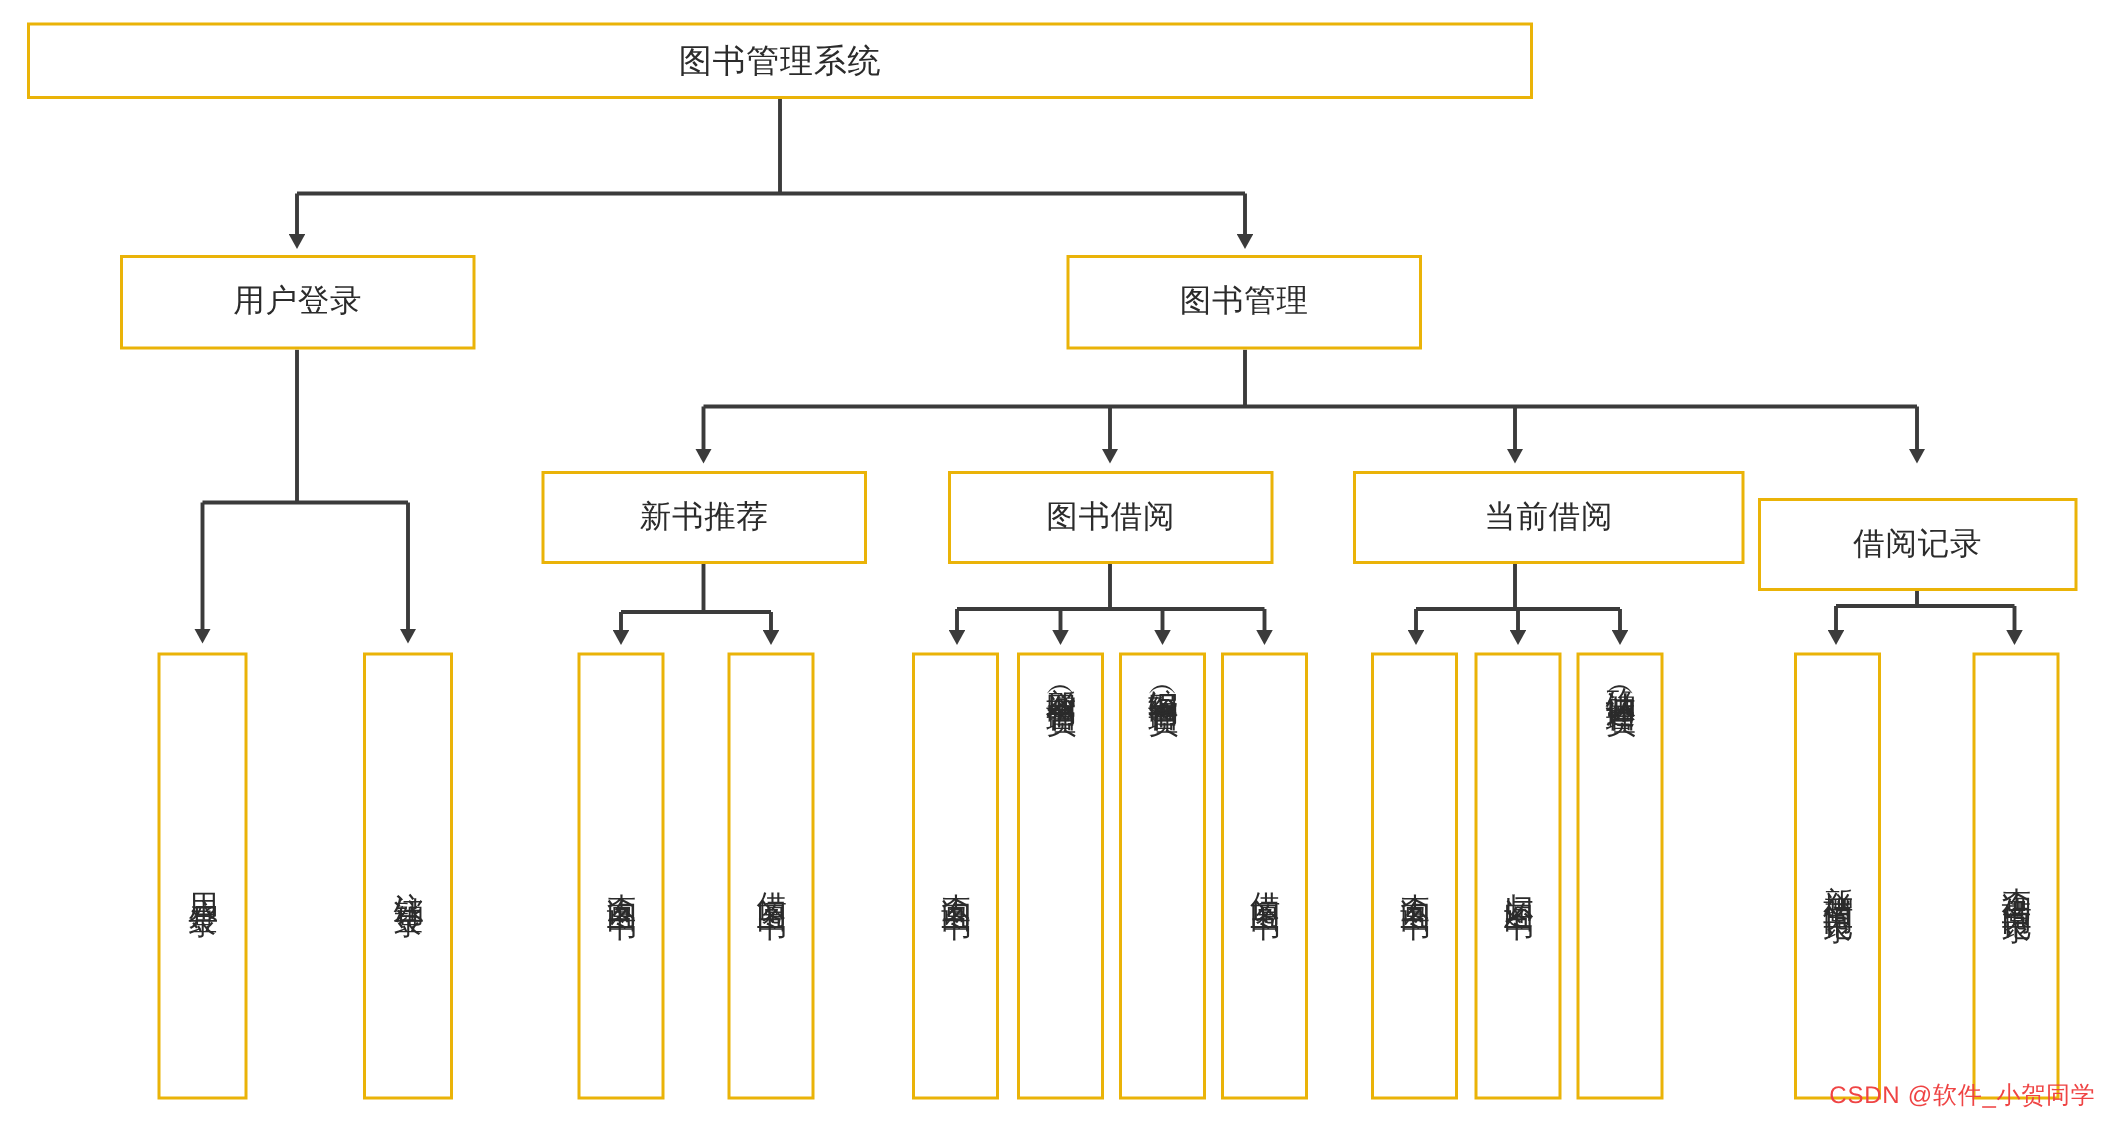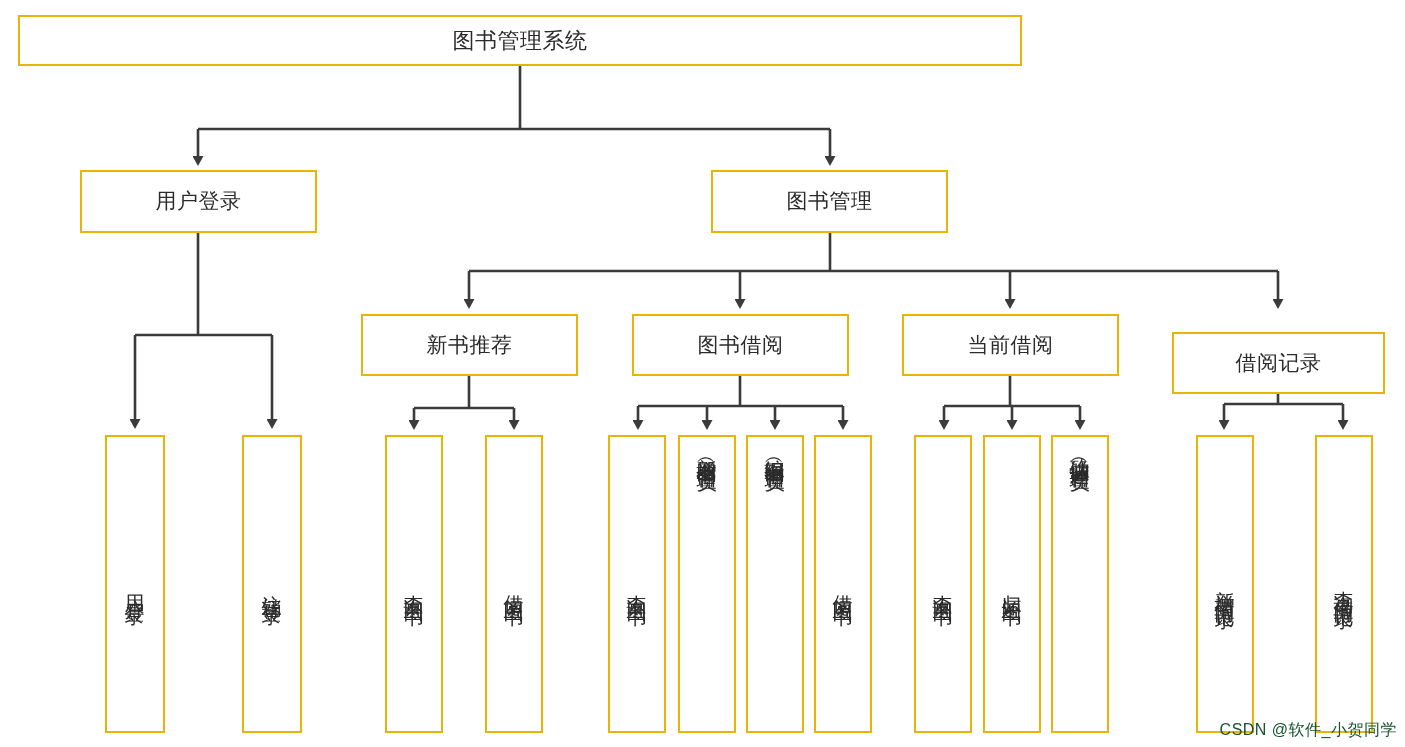--- a/index.html
+++ b/index.html
@@ -20,21 +20,21 @@
   .v .cap{
       writing-mode:vertical-rl;
       text-orientation:upright;
       font-size:20px;
       letter-spacing:4px;
       line-height:1;
       margin:0 auto;
   }
   .v.tall .cap{letter-spacing:2px;}
 
-  #watermark{position:absolute;right:8px;bottom:6px;font-size:16px;color:#14532d;
+  #watermark{position:absolute;right:8px;bottom:6px;font-size:16px;color:#ef4444;
              letter-spacing:.5px;white-space:nowrap;}
 </style>
 </head>
 <body>
 
 <div id="stage">
 
   <svg id="wires" viewBox="0 0 1405 747" xmlns="http://www.w3.org/2000/svg">
     <defs>
       <marker id="ah" markerWidth="10" markerHeight="11" refX="1" refY="5.5" orient="auto" markerUnits="userSpaceOnUse">
@@ -95,21 +95,21 @@
   <div class="node h" style="left:711px;top:170px;width:237px;height:63px;">
     <span class="cap">图书管理</span>
   </div>
 
   <div class="node h" style="left:361px;top:314px;width:217px;height:62px;">
     <span class="cap">新书推荐</span>
   </div>
   <div class="node h" style="left:632px;top:314px;width:217px;height:62px;">
     <span class="cap">图书借阅</span>
   </div>
-  <div class="node h" style="left:902px;top:314px;width:217px;height:62px;justify-content:center;">
+  <div class="node h" style="left:902px;top:314px;width:261px;height:62px;justify-content:center;">
     <span class="cap">当前借阅</span>
   </div>
   <div class="node h" style="left:1172px;top:332px;width:213px;height:62px;">
     <span class="cap">借阅记录</span>
   </div>
 
   <div class="node v" style="left:105px;top:435px;width:60px;height:298px;align-items:center;">
     <span class="cap">用户登录</span>
   </div>
   <div class="node v" style="left:242px;top:435px;width:60px;height:298px;align-items:center;">

